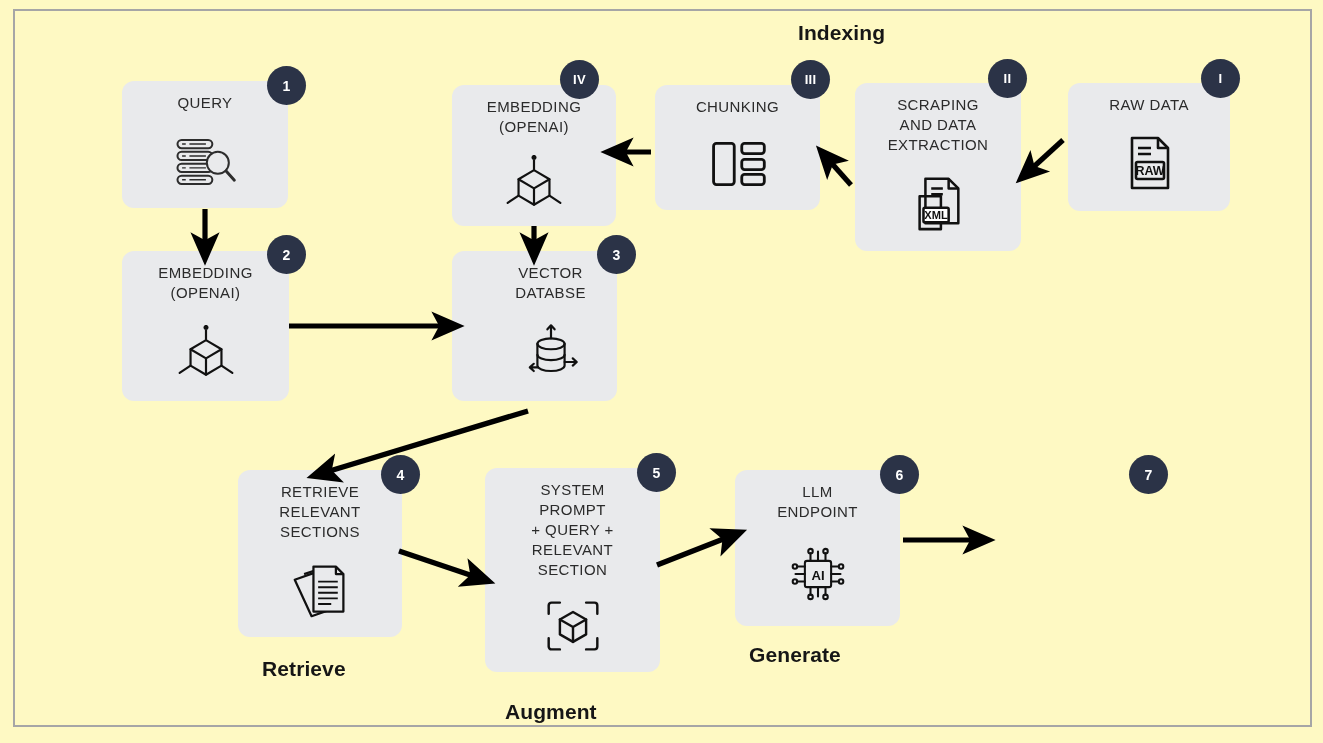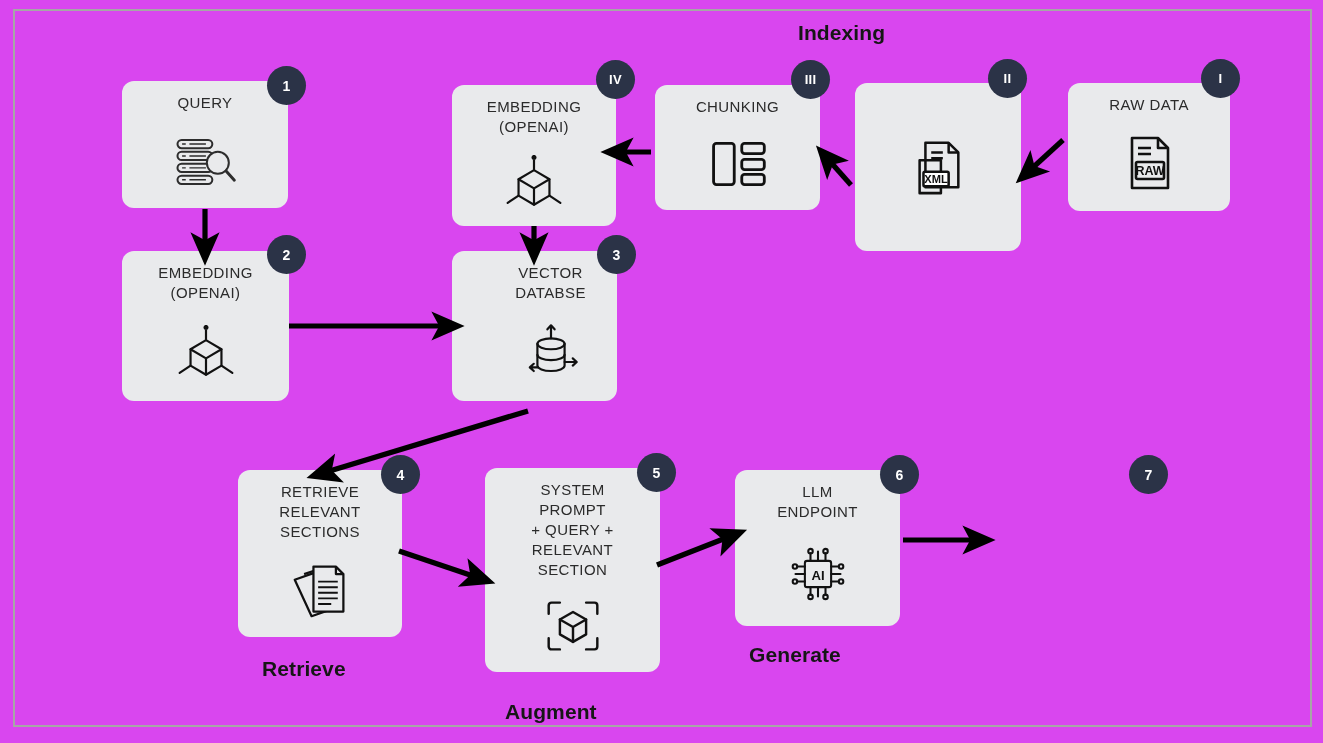--- a/index.html
+++ b/index.html
@@ -1,17 +1,17 @@
 <!DOCTYPE html>
 <html><head>
 <meta charset="utf-8">
 <style>
   html,body{margin:0;padding:0;background:#ffffff;}
   body{width:1323px;height:743px;font-family:"Liberation Sans",sans-serif;overflow:hidden;}
-  #canvas{position:relative;width:1323px;height:743px;background:#d946ef;}
+  #canvas{position:relative;width:1323px;height:743px;background:#fef9c3;}
   .frame{position:absolute;left:13px;top:9px;width:1299px;height:718px;border:2px solid #a6a6a6;box-sizing:border-box;background:transparent;}
   .node{position:absolute;background:#e9eaec;border-radius:12px;box-sizing:border-box;display:flex;flex-direction:column;align-items:center;}
   .node .title{font-size:15px;letter-spacing:.4px;color:#2b2b2b;text-align:center;line-height:1.34;font-weight:400;white-space:pre-line;margin-top:12px;}
   .node .glyph{flex:1;display:flex;align-items:center;justify-content:center;width:100%;}
   .node .glyph svg{display:block;}
   .badge{position:absolute;width:39px;height:39px;border-radius:50%;background:#2b3347;color:#ffffff;display:flex;align-items:center;justify-content:center;font-size:14px;font-weight:700;letter-spacing:.3px;z-index:6;}
   .badge.roman{font-size:13px;}
   .sectionlabel{position:absolute;font-size:21px;font-weight:700;color:#161616;letter-spacing:.1px;}
   .arrows{position:absolute;left:0;top:0;width:1323px;height:743px;pointer-events:none;z-index:3;}
 </style>
@@ -60,20 +60,23 @@
         <path d="M40 6 V16 H50"></path>
         <path d="M20 16 H33 M20 22 H33"></path>
         <rect x="18" y="30" width="28" height="17" rx="1.5"></rect>
         <text x="32" y="43.4" font-family="Liberation Sans, sans-serif" font-size="12.5" font-weight="bold" fill="#111" stroke="none" text-anchor="middle">RAW</text>
       </svg>
     </div>
   </div>
   <div class="badge roman" style="left:1201px;top:59px;">I</div>
 
   <div class="node" style="left:855px;top:83px;width:166px;height:168px;">
+    <div class="title">SCRAPING
+AND DATA
+EXTRACTION</div>
     <div class="glyph">
       <svg width="60" height="60" viewBox="0 0 62 62" fill="none" stroke="#111" stroke-width="2.6" stroke-linejoin="round">
         <path d="M18 6 H42 L52 16 V52 H18 Z"></path>
         <path d="M42 6 V16 H52"></path>
         <path d="M24 16 H36 M24 22 H36"></path>
         <path d="M12 24 H34 V58 H12 Z"></path>
         <rect x="16" y="36" width="26" height="15" rx="1.5" fill="#fff"></rect>
         <text x="29" y="48" font-family="Liberation Sans, sans-serif" font-size="11.5" font-weight="bold" fill="#111" stroke="none" text-anchor="middle">XML</text>
       </svg>
     </div>
@@ -98,21 +101,21 @@
 (OPENAI)</div>
     <div class="glyph">
       <svg width="64" height="60" viewBox="0 0 70 66" fill="none" stroke="#111" stroke-width="2.4" stroke-linejoin="round" stroke-linecap="round">
         <path d="M35 20 L52 30 V48 L35 58 L18 48 V30 Z"></path>
         <path d="M18 30 L35 40 L52 30 M35 40 V58"></path>
         <path d="M35 20 V6 M35 4.5 a1.6 1.6 0 1 0 0.01 0"></path>
         <path d="M18 48 L6 56 M52 48 L64 56"></path>
       </svg>
     </div>
   </div>
-  <div class="badge roman" style="left:596px;top:60px;">IV</div>
+  <div class="badge roman" style="left:560px;top:60px;">IV</div>
 
   <div class="node" style="left:122px;top:81px;width:166px;height:127px;">
     <div class="title">QUERY</div>
     <div class="glyph">
       <svg width="66" height="58" viewBox="0 0 72 62" fill="none" stroke="#2d2d2d" stroke-width="2.2" stroke-linejoin="round">
         <rect x="6" y="8" width="38" height="9" rx="4.5"></rect>
         <rect x="6" y="21" width="38" height="9" rx="4.5"></rect>
         <rect x="6" y="34" width="38" height="9" rx="4.5"></rect>
         <rect x="6" y="47" width="38" height="9" rx="4.5"></rect>
         <path d="M11 12.5 h4 M19 12.5 h18 M11 25.5 h4 M19 25.5 h18 M11 38.5 h4 M19 38.5 h18 M11 51.5 h4 M19 51.5 h18" stroke-width="1.6"></path>

